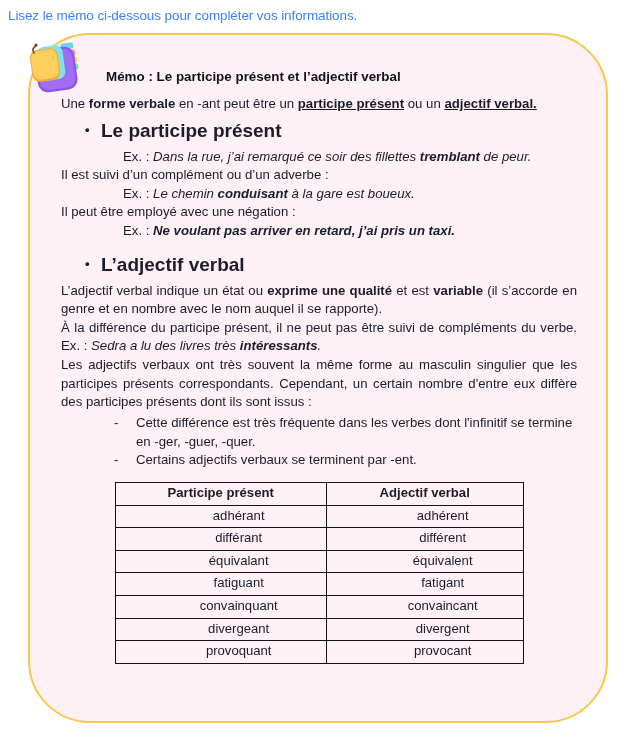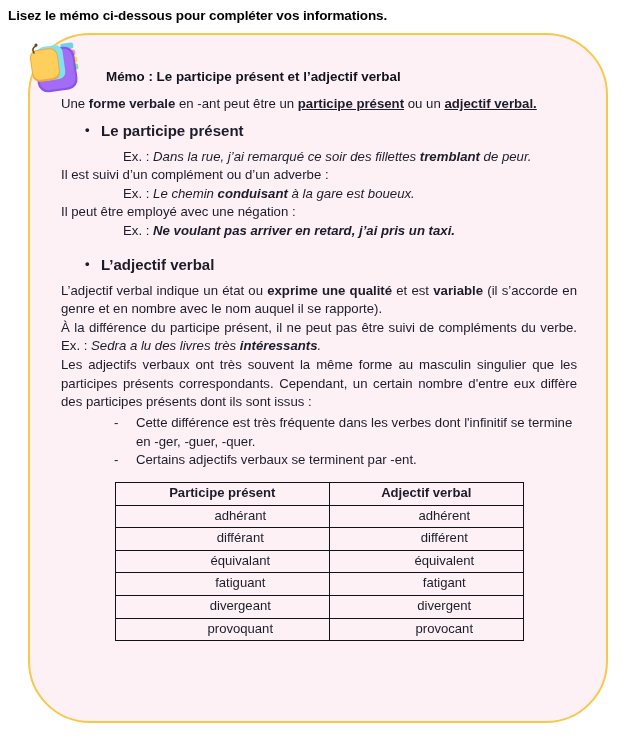--- a/index.html
+++ b/index.html
@@ -15,22 +15,22 @@
     overflow: hidden;
     position: relative;
   }
 
   
   #instruction {
     position: absolute;
     left: 8px;
     top: 8px;
     font-size: 13.5px;
-    font-weight: bold;
-    color: #000000;
+    font-weight: normal;
+    color: #3b82f6;
     letter-spacing: -0.1px;
     white-space: nowrap;
   }
 
   
   #memo-card {
     position: absolute;
     left: 28px;
     top: 33px;
     width: 580px;
@@ -92,21 +92,21 @@
   .u { text-decoration: underline; }
   .bi { font-style: italic; font-weight: bold; }
 
   ul.bullets {
     margin: 7px 0 8px 0;
     padding-left: 40px;
     list-style: none;
   }
   ul.bullets li {
     font-weight: bold;
-    font-size: 15px;
+    font-size: 19px;
     position: relative;
     line-height: 19px;
   }
   ul.bullets li:before {
     content: "\2022";
     position: absolute;
     left: -16px;
     top: -1px;
     font-size: 13px;
   }
@@ -247,20 +247,24 @@
           </tr>
           <tr>
             <td>équivalant</td>
             <td>équivalent</td>
           </tr>
           <tr>
             <td>fatiguant</td>
             <td>fatigant</td>
           </tr>
           <tr>
+            <td>convainquant</td>
+            <td>convaincant</td>
+          </tr>
+          <tr>
             <td>divergeant</td>
             <td>divergent</td>
           </tr>
           <tr>
             <td>provoquant</td>
             <td>provocant</td>
           </tr>
         </tbody>
       </table>
     </div>

